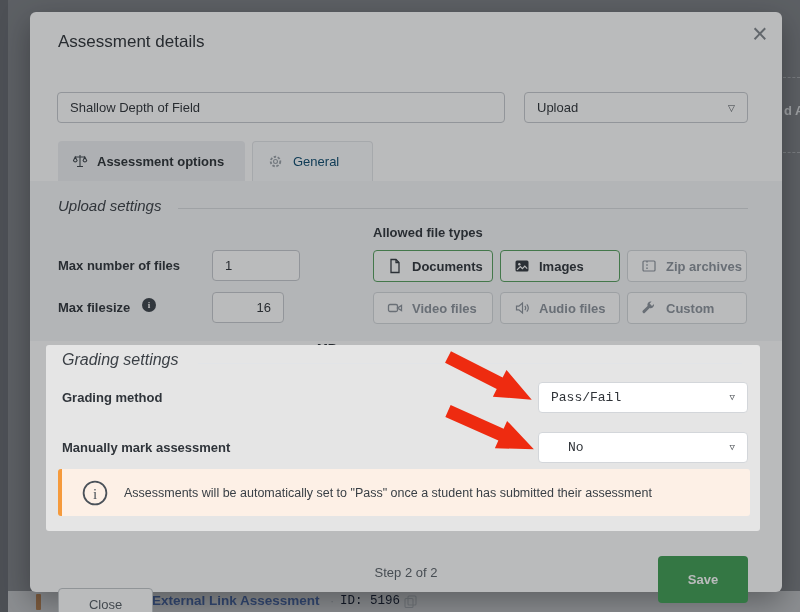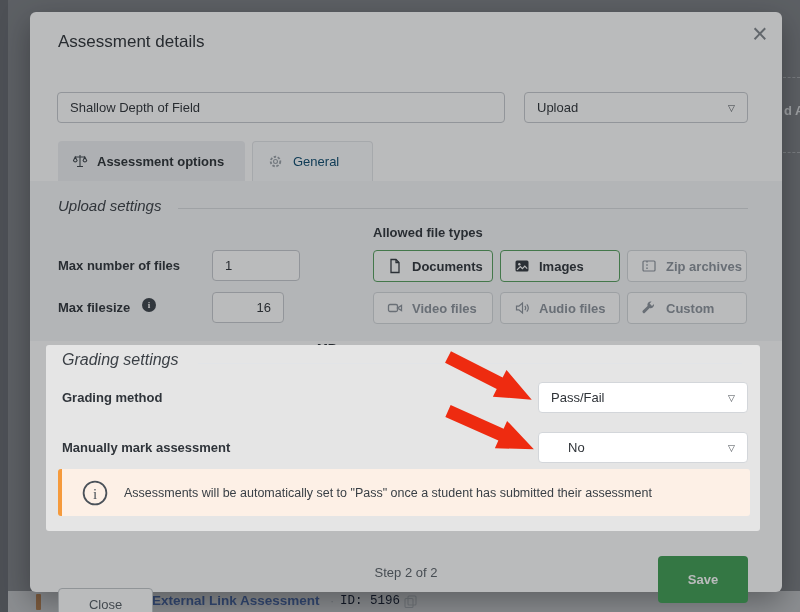--- a/index.html
+++ b/index.html
@@ -73,21 +73,21 @@
   .ft-r1 { top:69px; } .ft-r2 { top:111px; }
   .ft-c1 { left:343px; } .ft-c2 { left:470px; } .ft-c3 { left:597px; }
 
   
   #grading-box { left:16px; top:333px; width:714px; height:186px; background:#e5e5e5; border-radius:3px;
     box-shadow:0 0 0 2000px rgba(28,30,34,0.30); z-index:5; }
   #grading-heading { left:16px; top:6px; font-size:16px; }
   #grading-divider { left:152px; right:18px; top:18px; height:0; border-top:1px solid #e2e4e7; }
   #grading-method-label { left:16px; top:45px; }
   #manual-mark-label { left:16px; top:95px; }
-  .dd { left:492px; width:210px; cursor:pointer; justify-content:space-between; border-color:#d3d6da; }
+  .dd { left:492px; width:210px; cursor:pointer; justify-content:space-between; border-color:#d3d6da;font-family:Liberation Mono, monospace; }
   #grading-method-dd { top:37px; }
   #manual-mark-dd { top:87px;padding-left:29px; }
 
   #info-banner { left:12px; top:124px; width:692px; height:47px; background:#fdf0e6;
     border-left:4px solid #f59a3c; border-radius:3px; display:flex; align-items:center; }
   #info-banner-icon { width:26px; height:26px; margin:0 16px 0 20px; color:#4a5159; flex:none; }
   #info-banner-text { font-size:12.5px; color:#3a4046; }
 
   #arrows { left:0; top:0; width:714px; height:186px; pointer-events:none; }
 

